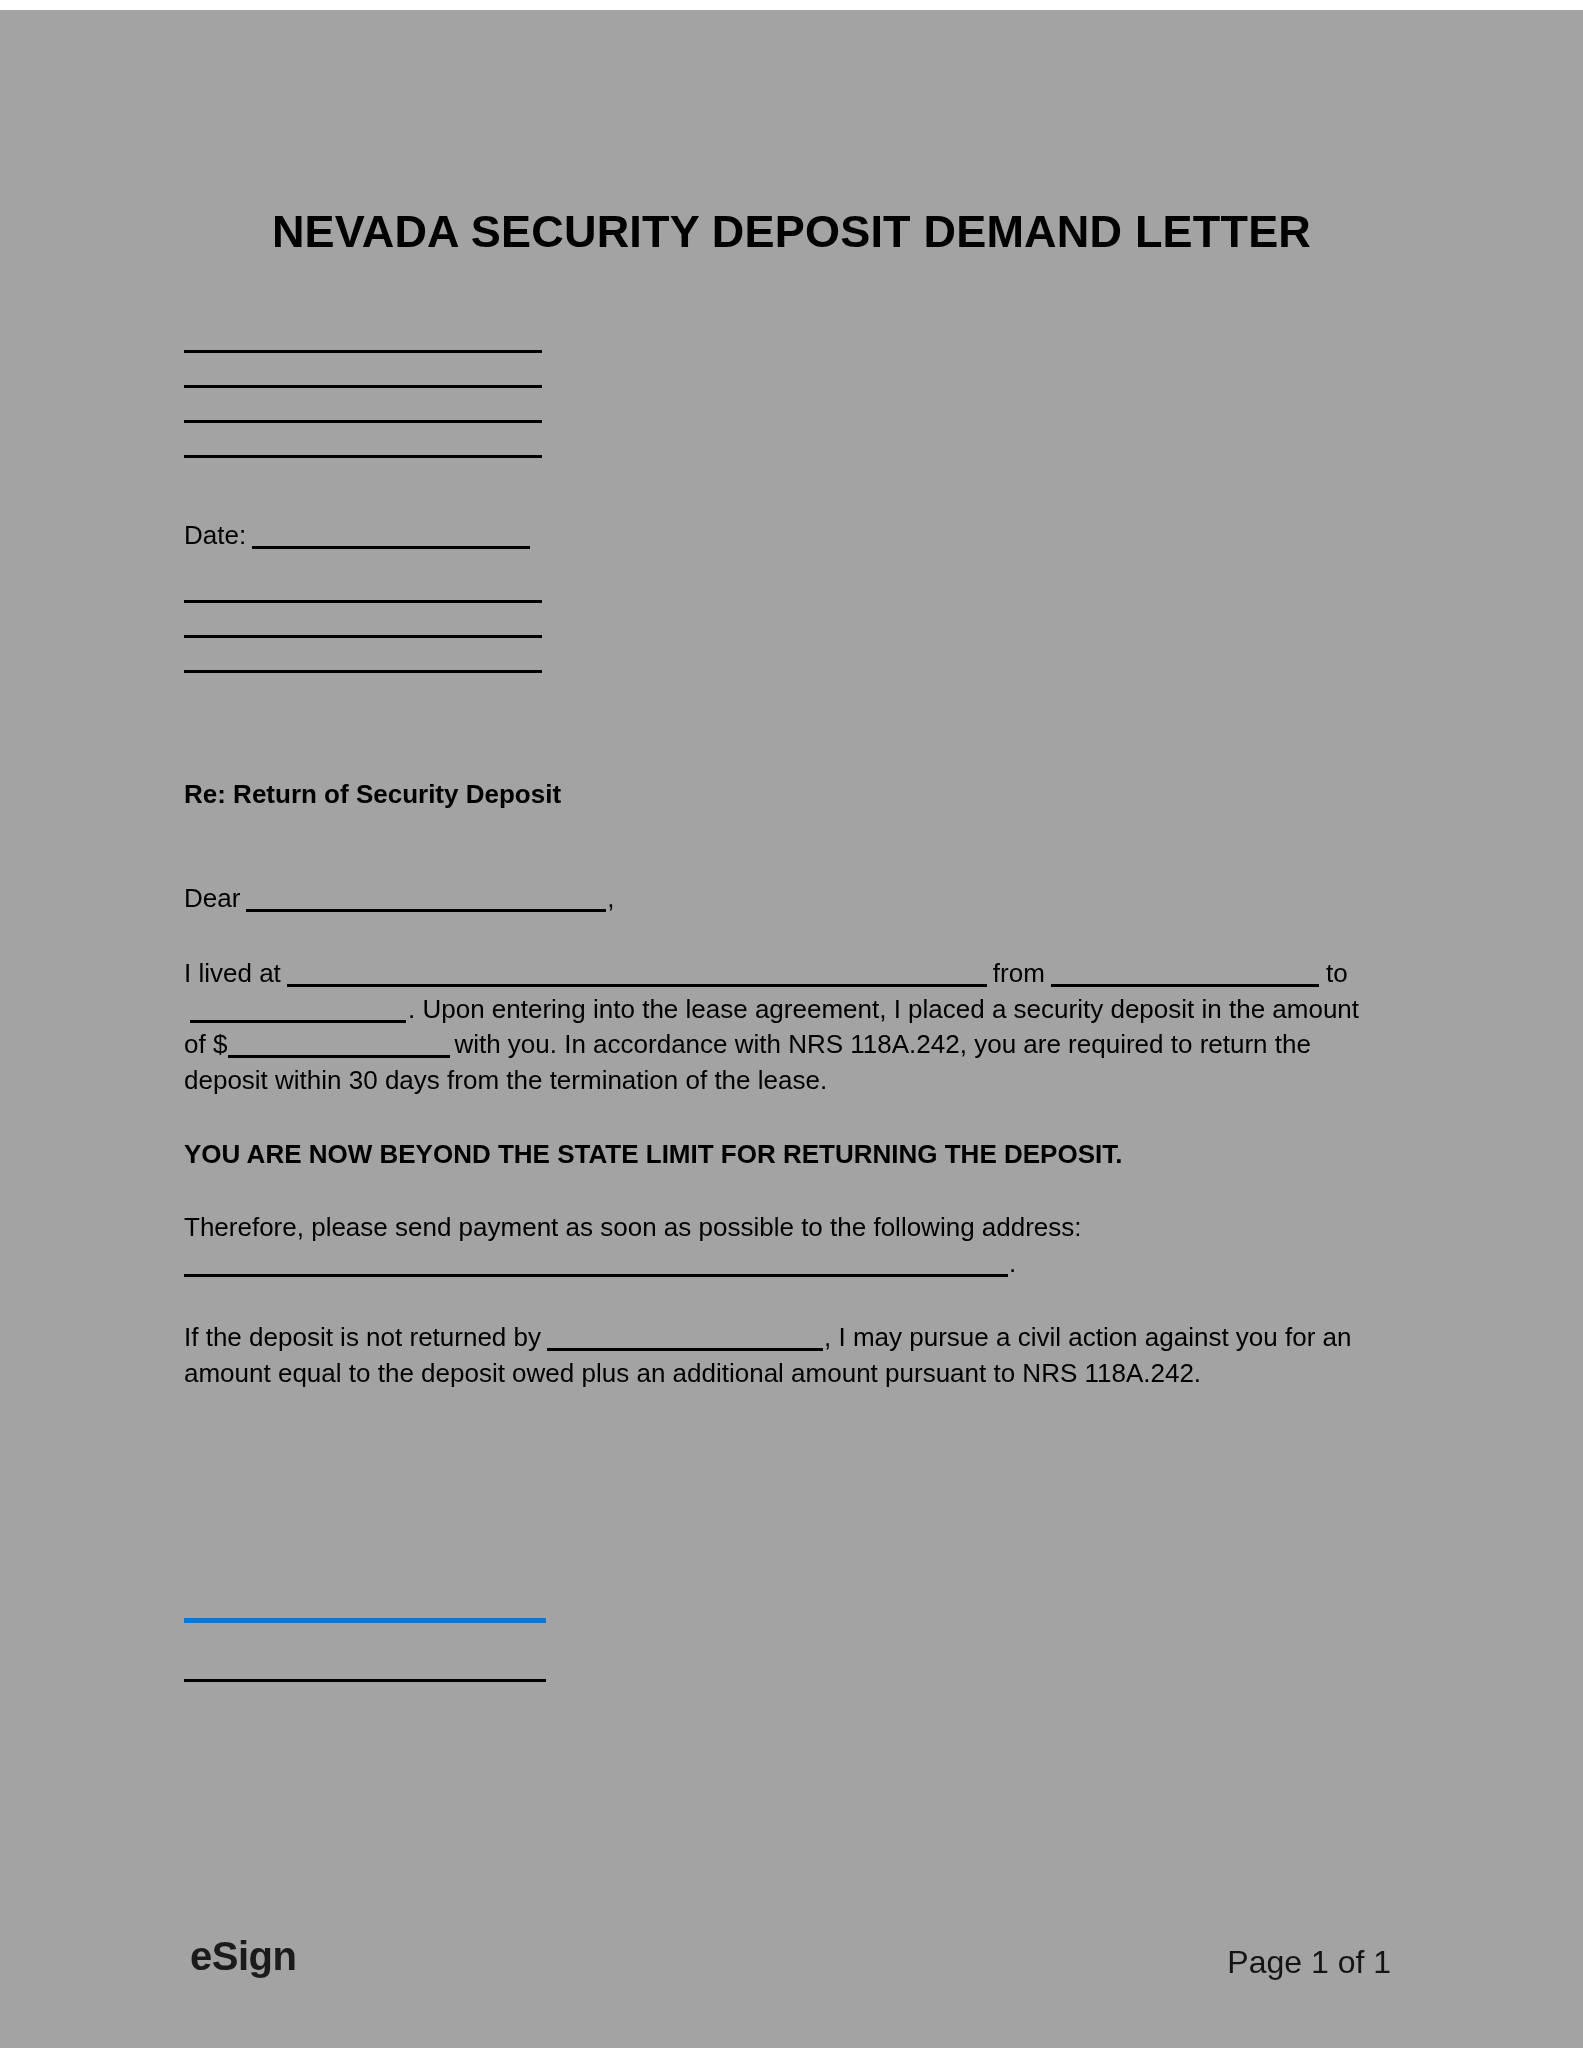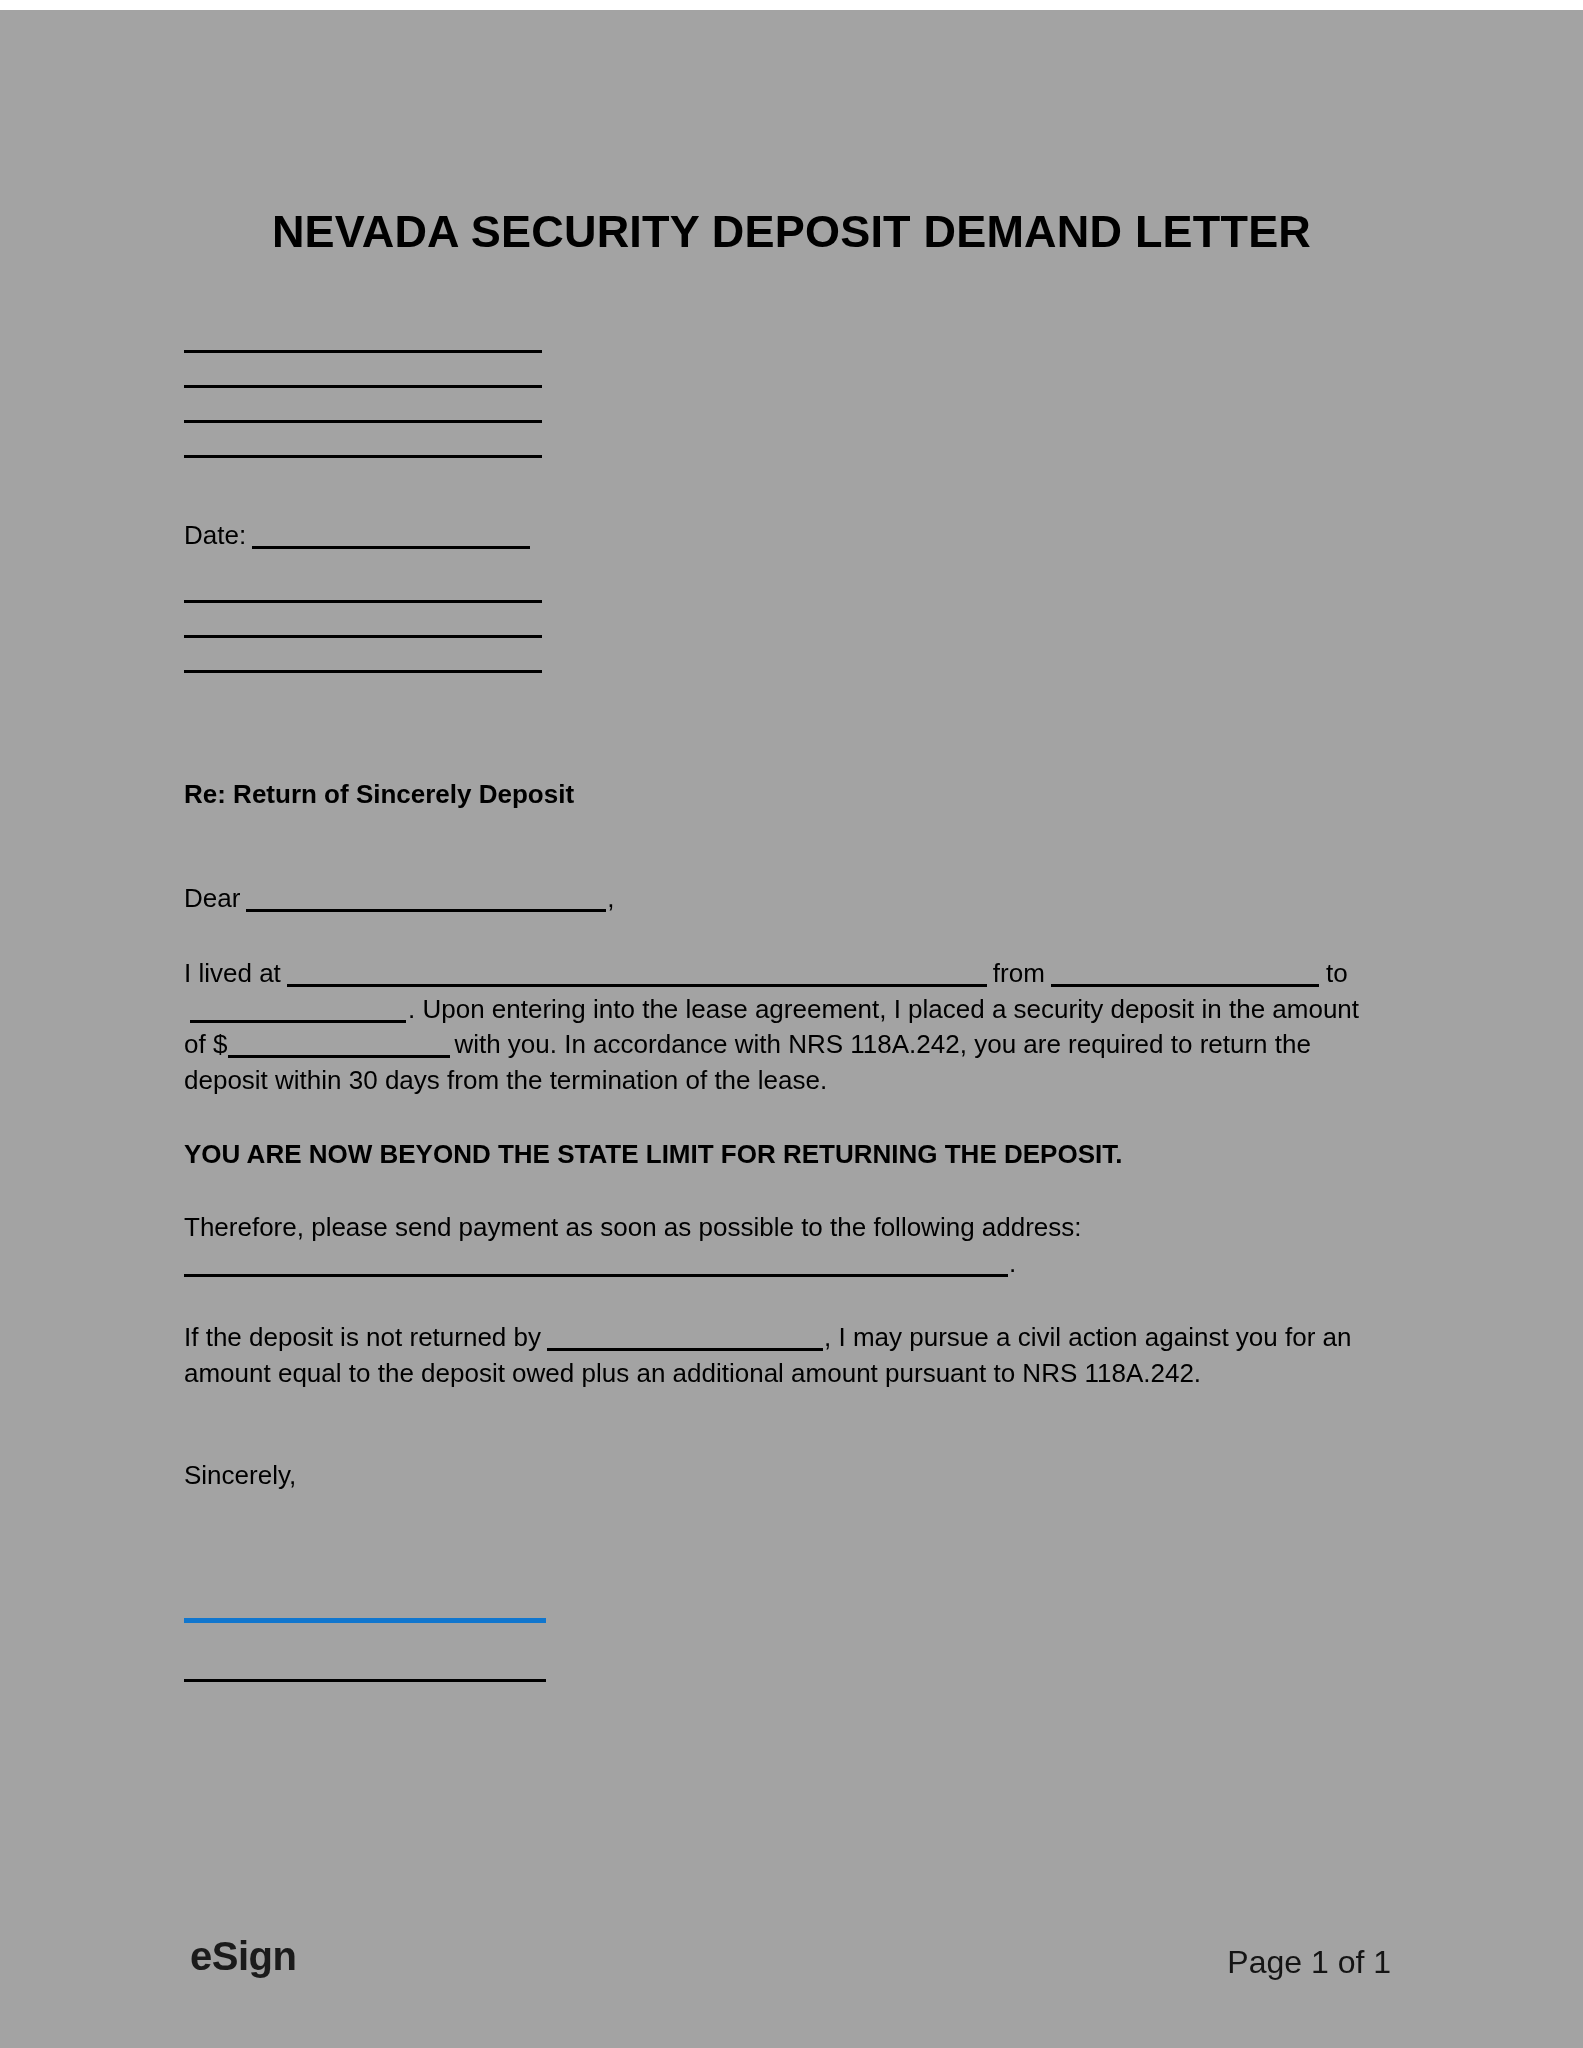--- a/index.html
+++ b/index.html
@@ -181,21 +181,21 @@
   <div class="date-row">
     <span>Date:</span><span class="inline-rule"></span>
   </div>
 
   <div class="addr-block" id="recipient-block">
     <span class="rule"></span>
     <span class="rule"></span>
     <span class="rule"></span>
   </div>
 
-  <div class="subject">Re: Return of Sincerely Deposit</div>
+  <div class="subject">Re: Return of Security Deposit</div>
 
   <div class="salutation">
     <span>Dear</span><span class="inline-rule"></span><span>,</span>
   </div>
 
   <div class="body-text" id="para-lived-at">
     <span>I lived at</span><span class="ul ul-address"></span><span>from</span><span class="ul ul-from"></span>
     <span>to</span><span class="ul ul-to"></span><span>. Upon entering into the lease agreement, I placed a security deposit in the amount of $</span><span class="ul ul-amount"></span><span>with you. In accordance with NRS 118A.242, you are required to return the deposit within 30 days from the termination of the lease.</span>
   </div>
 
@@ -203,21 +203,20 @@
     <span>Therefore, please send payment as soon as possible to the following address:</span><br>
     <span class="ul ul-payaddr"></span><span>.</span>
   </div>
 
   <div class="body-text bold" id="para-warning">YOU ARE NOW BEYOND THE STATE LIMIT FOR RETURNING THE DEPOSIT.</div>
 
   <div class="body-text" id="para-civil-action">
     <span>If the deposit is not returned by</span><span class="ul ul-deadline"></span><span>, I may pursue a civil action against you for an amount equal to the deposit owed plus an additional amount pursuant to NRS 118A.242.</span>
   </div>
 
-  <div class="body-text" id="closing">Sincerely,</div>
 
   <div class="sig-line" id="signature-rule"></div>
   <div class="sig-line" id="printed-name-rule"></div>
 
   <div class="footer-logo">eSign</div>
   <div class="footer-page">Page 1 of 1</div>
 
 </div>
 
 </body></html>

